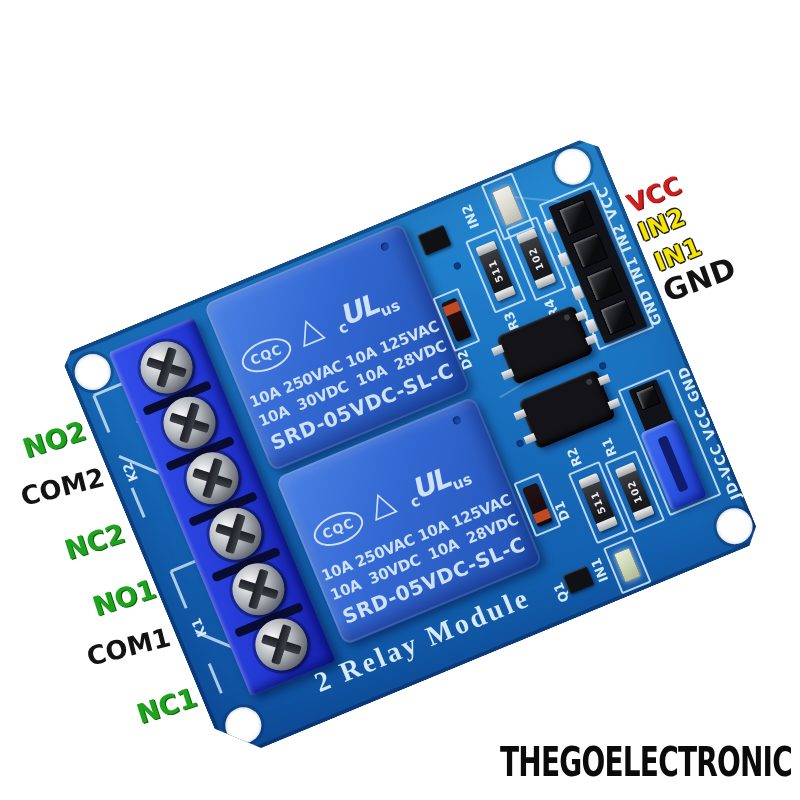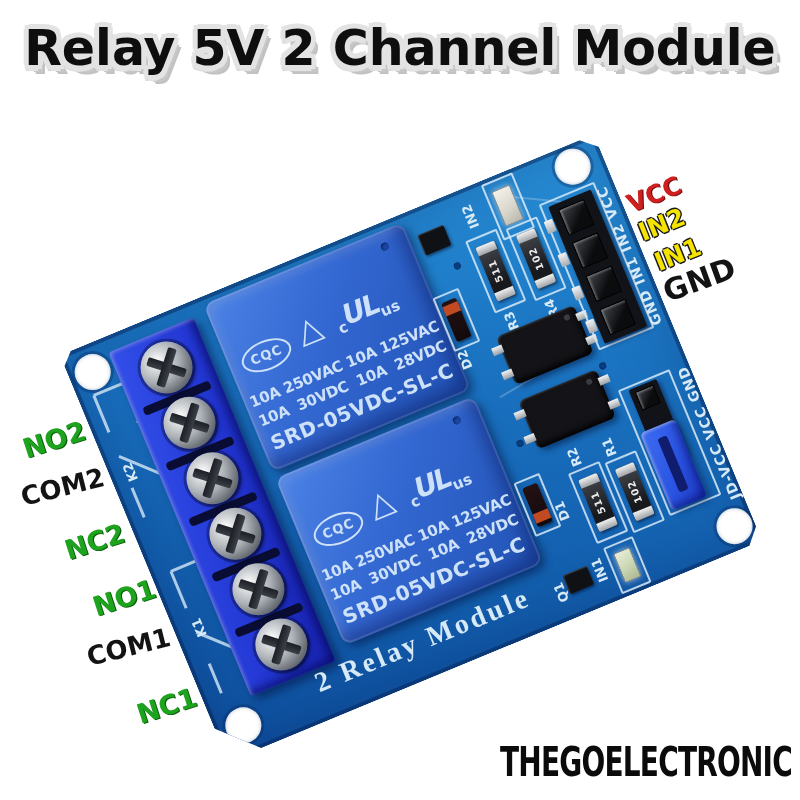--- a/index.html
+++ b/index.html
@@ -136,21 +136,20 @@
     box-shadow:inset 2px 2px 3px rgba(255,255,255,.35), inset -3px -4px 8px rgba(0,0,80,.5), 3px 4px 7px rgba(0,0,40,.4); }
   .jcap::before { content:""; position:absolute; left:50%; top:12px; transform:translateX(-50%);
     width:10px; height:58px; background:#101c6e; border-radius:3px; }
   .ksvg { position:absolute; }
 </style>
 </head>
 <body>
 
 <div class="scene">
 
-  <div class="title">Relay 5V 2 Channel Module</div>
 
   <div class="board-wrap">
     <div class="pcb">
 
       <div class="hole h1"></div>
       <div class="hole h2"></div>
       <div class="hole h3"></div>
       <div class="hole h4"></div>
 
       <div class="via" style="left:398px; top:66px;"></div>

